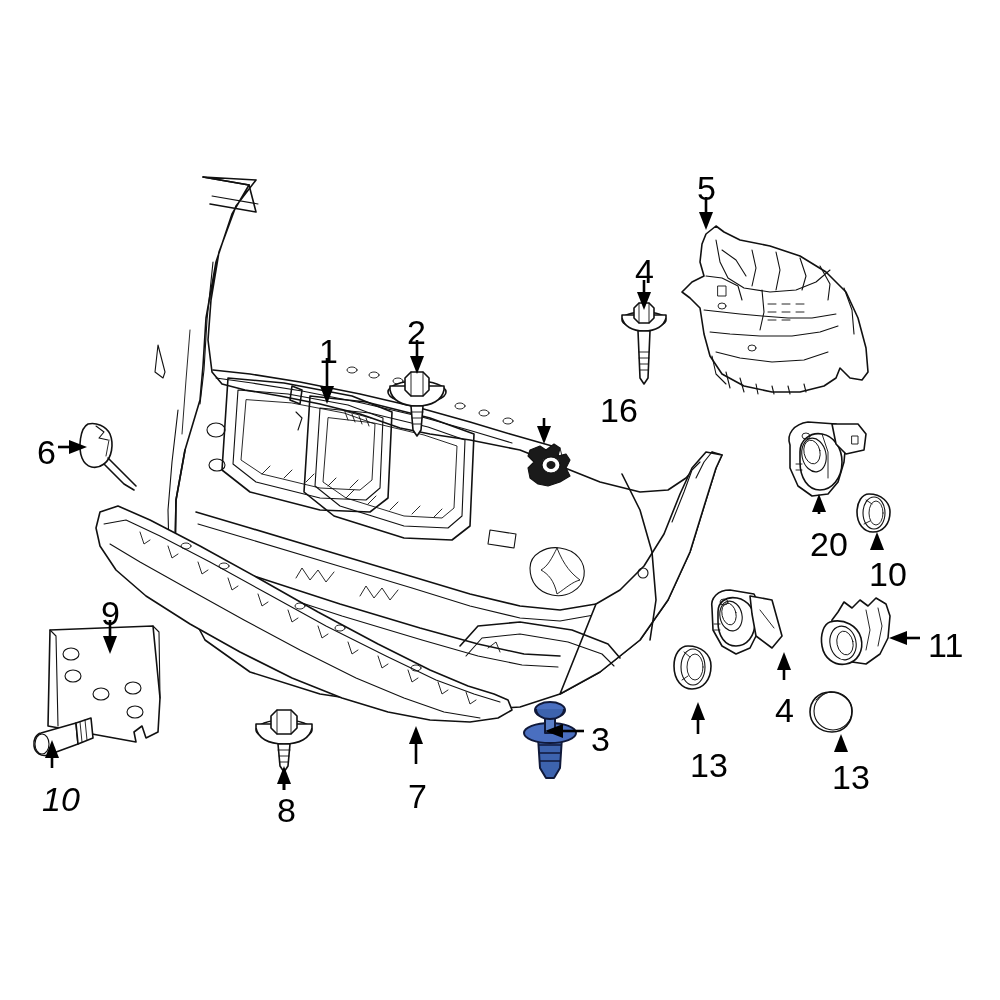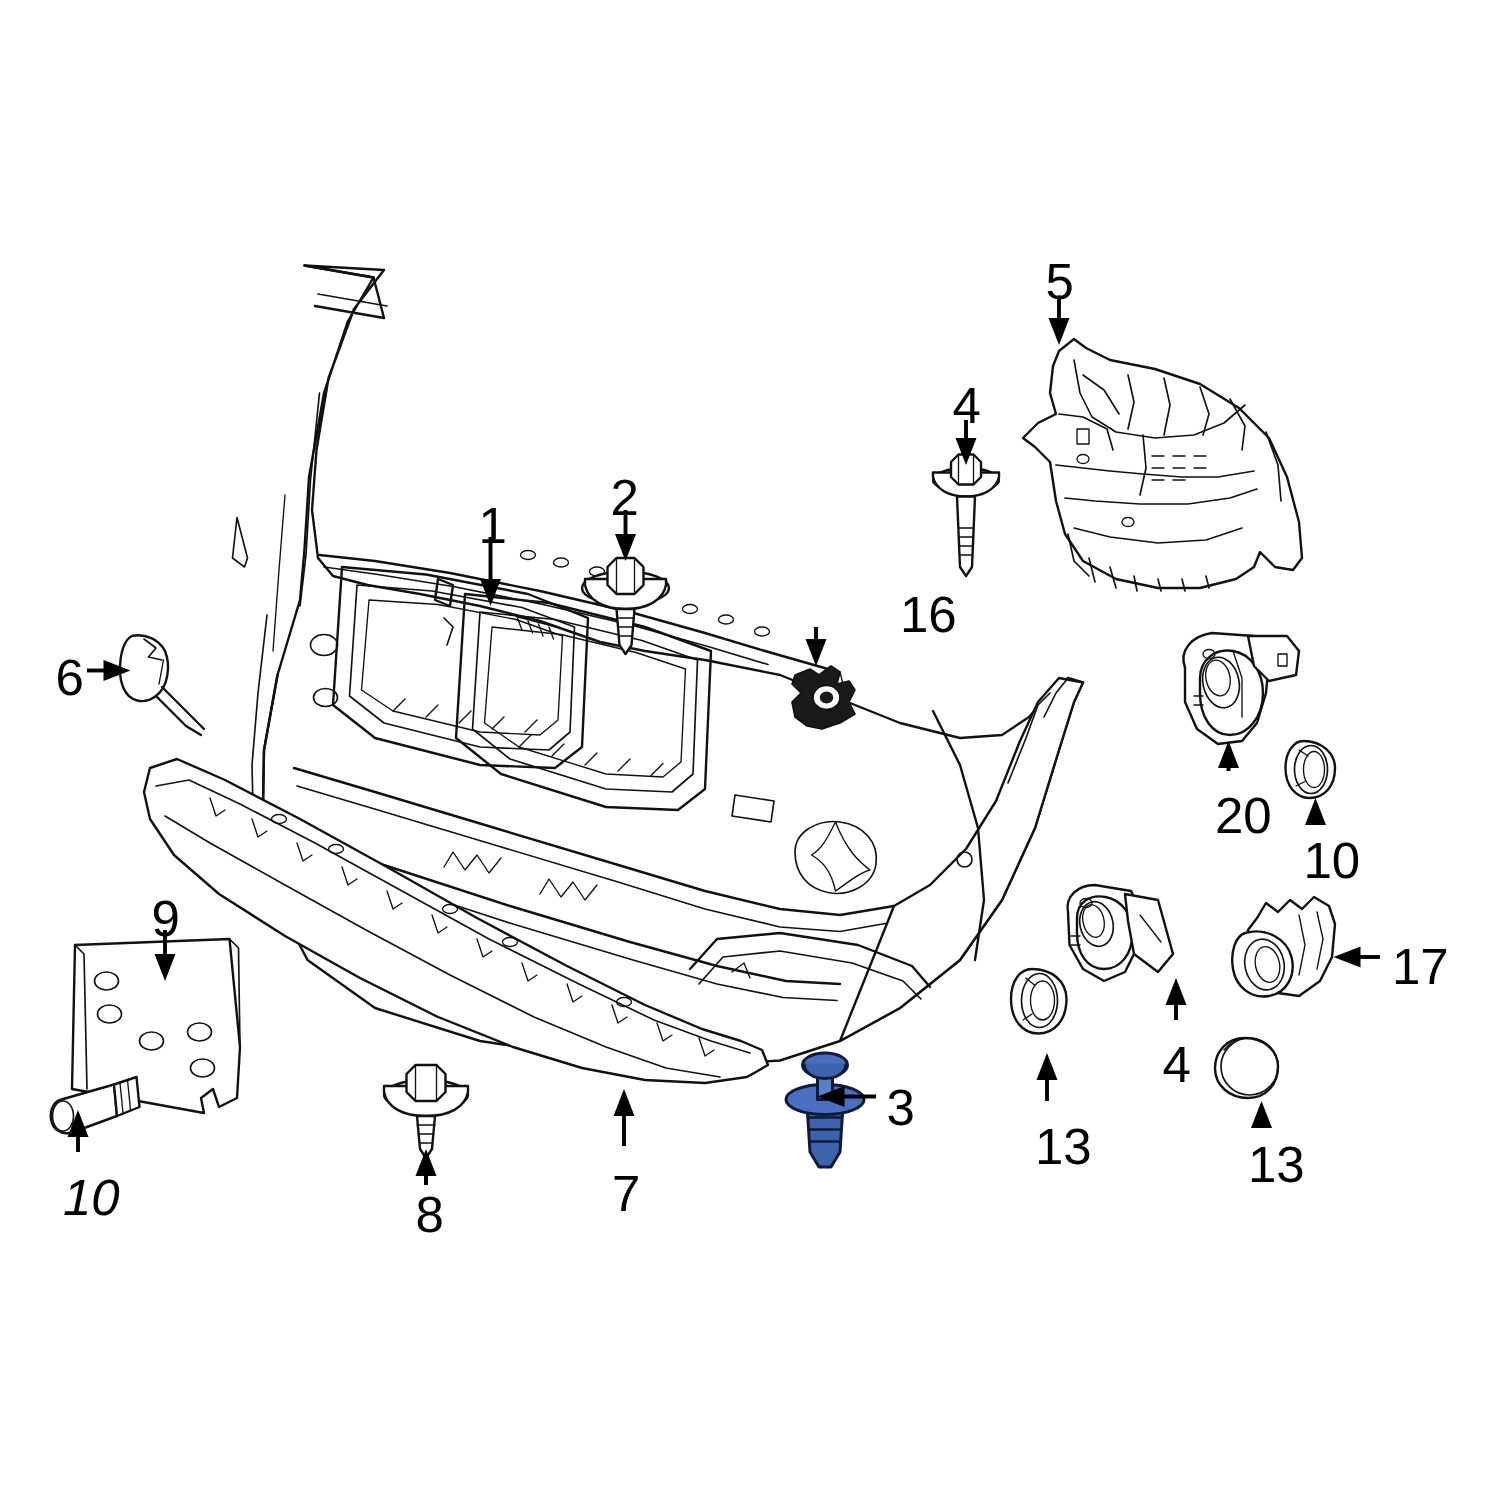--- a/index.html
+++ b/index.html
@@ -467,21 +467,21 @@
   <div class="callout-label" style="left:319px; top:334px;">1</div>
   <div class="callout-label" style="left:407px; top:315px;">2</div>
   <div class="callout-label" style="left:591px; top:722px;">3</div>
   <div class="callout-label" style="left:635px; top:254px;">4</div>
   <div class="callout-label" style="left:697px; top:171px;">5</div>
   <div class="callout-label" style="left:37px;  top:435px;">6</div>
   <div class="callout-label" style="left:408px; top:779px;">7</div>
   <div class="callout-label" style="left:277px; top:793px;">8</div>
   <div class="callout-label" style="left:101px; top:596px;">9</div>
   <div class="callout-label" style="left:42px;  top:782px;font-style:italic;">10</div>
-  <div class="callout-label" style="left:928px; top:628px;">17</div>
+  <div class="callout-label" style="left:928px; top:628px;">11</div>
   <div class="callout-label" style="left:775px; top:693px;">4</div>
   <div class="callout-label" style="left:690px; top:748px;">13</div>
   <div class="callout-label" style="left:832px; top:760px;">13</div>
   <div class="callout-label" style="left:810px; top:527px;">20</div>
   <div class="callout-label" style="left:869px; top:557px;">10</div>
   <div class="callout-label" style="left:552px; top:393px;margin-left:48px;">16</div>
 
 </div>
 
 </body></html>

